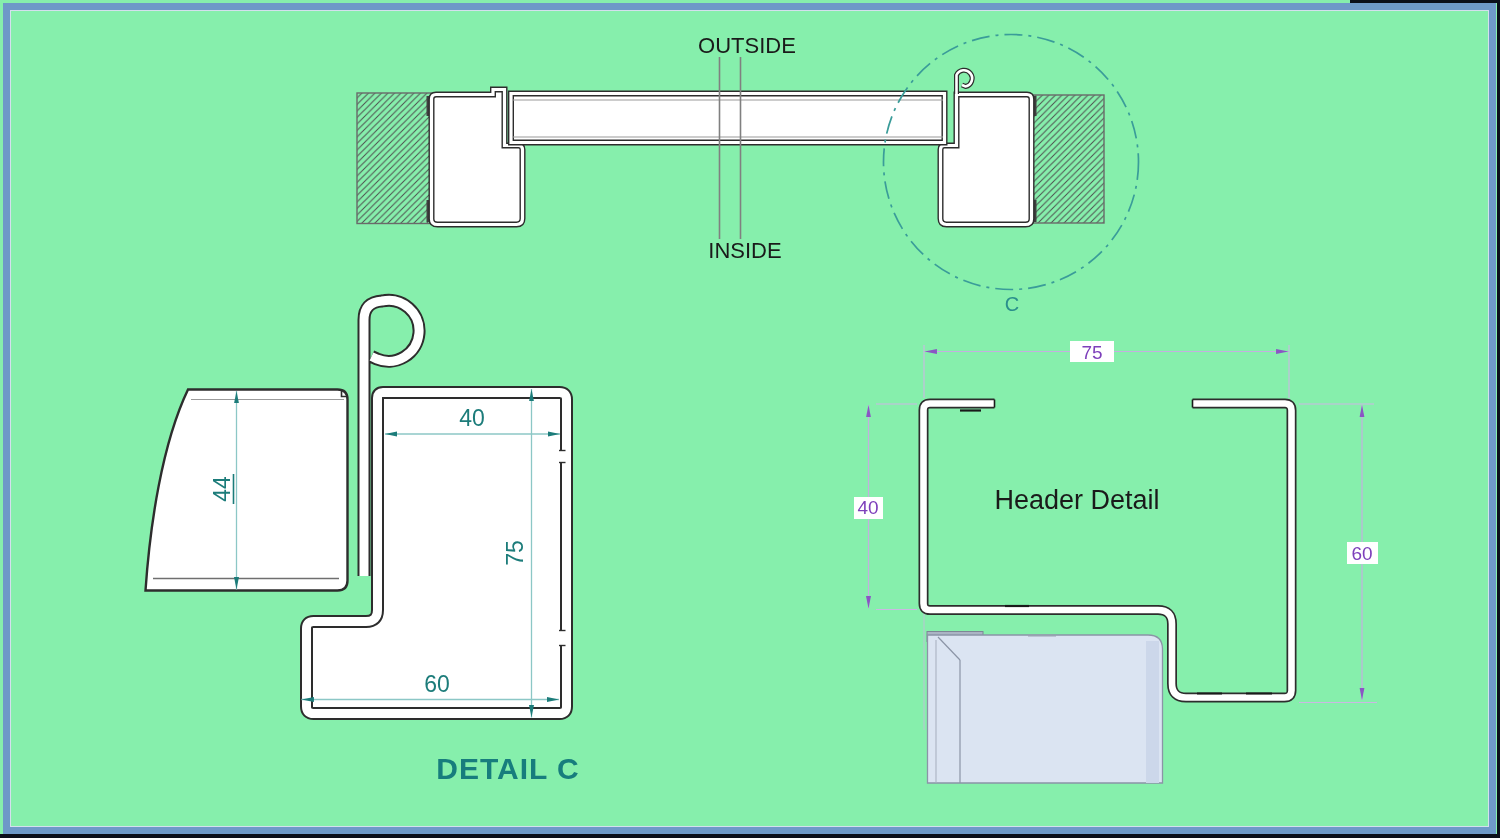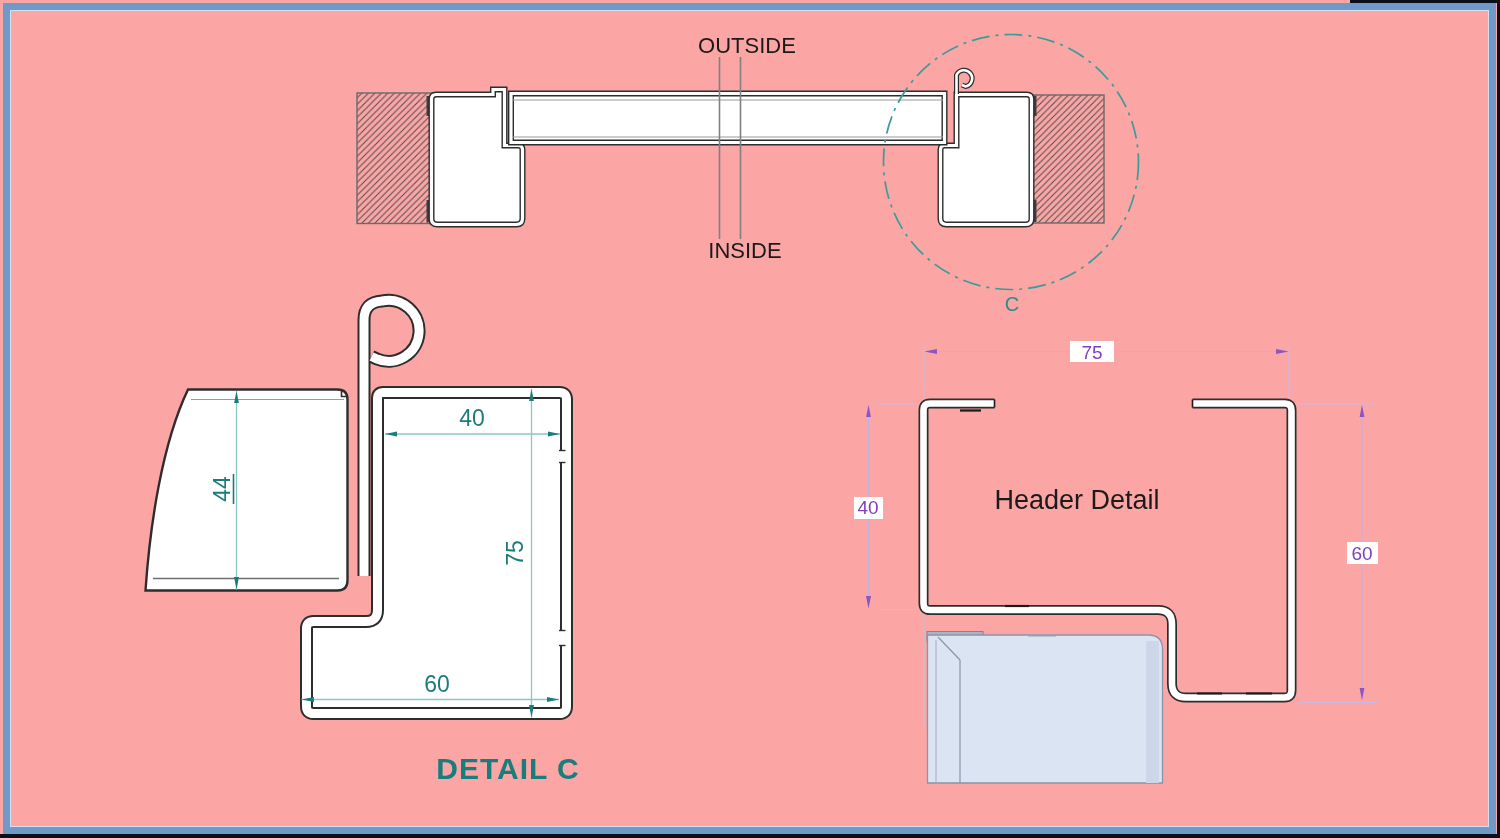--- a/index.html
+++ b/index.html
@@ -1,16 +1,16 @@
 <!DOCTYPE html>
 <html><head>
 <meta charset="utf-8">
 <style>
   html,body{margin:0;padding:0;background:#ffffff;}
-  .stage{position:relative;width:1500px;height:838px;background:#fca5a5;overflow:hidden;
+  .stage{position:relative;width:1500px;height:838px;background:#86efac;overflow:hidden;
          font-family:"Liberation Sans",sans-serif;}
   .frame{position:absolute;left:3px;top:3px;right:4px;bottom:4px;
          border:7px solid #6e99c8;box-shadow:inset 0 0 0 1px #d4e0ee;}
   .edge-right{position:absolute;top:0;right:0;width:3px;height:838px;background:#0b0f1a;}
   .edge-bottom{position:absolute;left:0;bottom:0;width:1500px;height:4px;background:#0b0f1a;}
   .edge-topright{position:absolute;top:0;left:1350px;width:150px;height:3px;background:#0b0f1a;}
   svg{position:absolute;left:0;top:0;}
   .mo{fill:#ffffff;stroke:#2d2d2d;}
   .moN{fill:none;stroke:#2d2d2d;}
   .mi{fill:none;stroke:#ffffff;}

